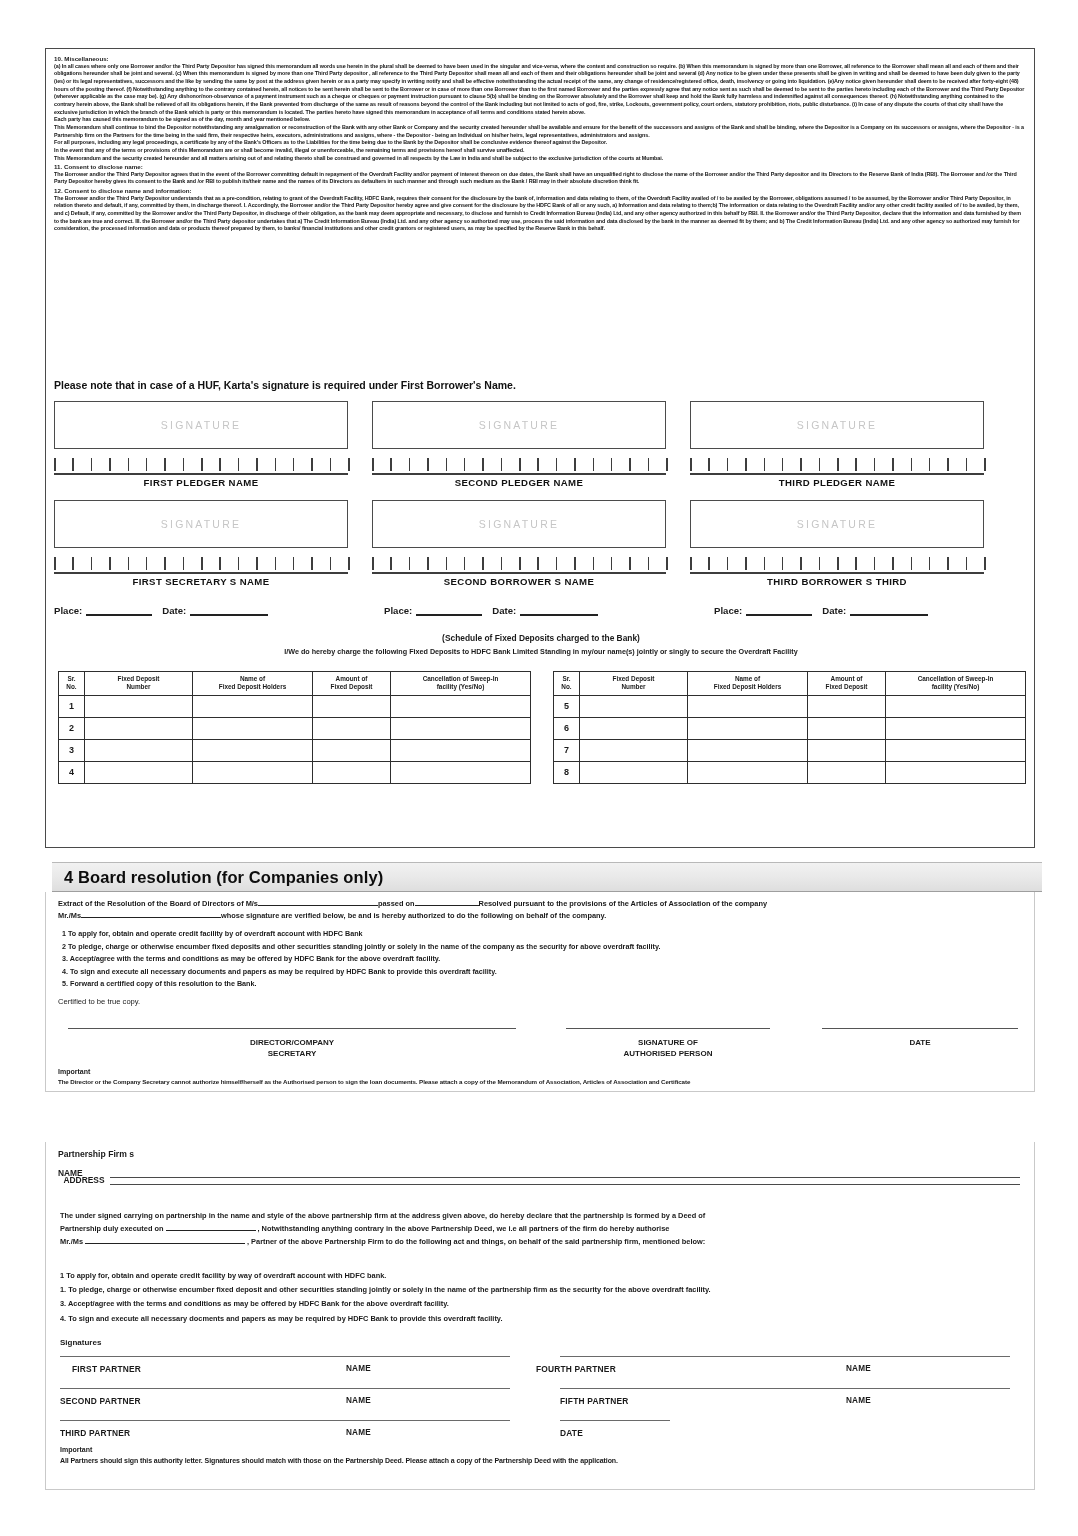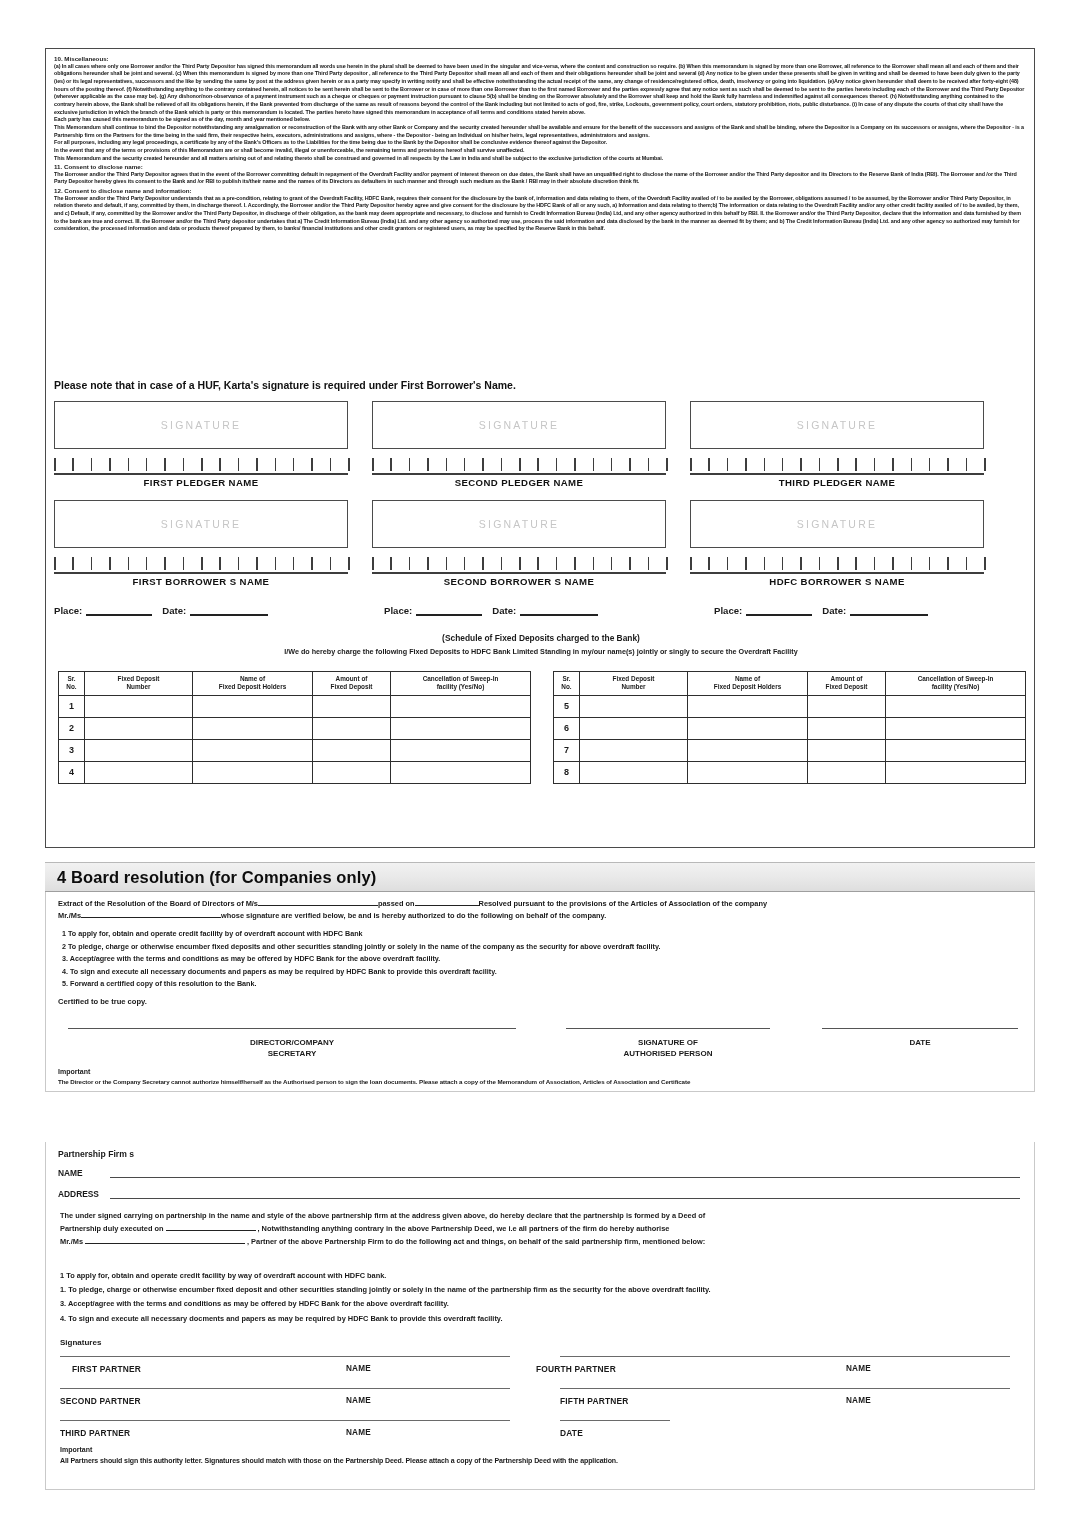--- a/index.html
+++ b/index.html
@@ -84,37 +84,37 @@
     font-size:6.4px; font-weight:bold; line-height:1.32; padding:3px 1px; text-align:center;
     vertical-align:middle; background:#fff;
   }
   table.fd td { height:22px; }
   table.fd td.sr { font-size:9px; font-weight:bold; text-align:center; }
   .c-sr { width:26px; } .c-num { width:108px; } .c-nm { width:120px; }
   .c-amt { width:78px; } .c-can { width:140px; }
 
   
   .sec-bar {
-    position:absolute; left:45px; width:990px; height:30px;
+    position:absolute; left:52px; width:990px; height:30px;
     background:linear-gradient(180deg,#f2f2f2 0%,#e8e8e8 55%,#dedede 100%);
     border-top:1px solid #b9b9b9; border-bottom:1px solid #9e9e9e;
     display:flex; align-items:center;
   }
   .sec-bar span {
     padding-left:12px; font-size:16.5px; font-weight:bold; color:#0d0d0d;
     letter-spacing:0.1px;
   }
 
   
   #sec4-bar { top:862px; }
   #sec4-panel { position:absolute; left:45px; top:892px; width:990px; height:200px; border:1px solid #c9c9c9; border-top:none; }
   .s4-intro { position:absolute; left:12px; top:6px; width:962px; font-size:7.4px; font-weight:bold; line-height:1.62; }
   .blk { display:inline-block; border-bottom:1px solid #222; height:8px; }
   .s4-list { position:absolute; left:16px; top:36px; width:958px; font-size:7.2px; font-weight:bold; line-height:1.75; }
-  .s4-certified { position:absolute; left:12px; top:105px; font-size:7.6px; font-weight:bold; }
+  .s4-certified { position:absolute; left:12px; top:105px; font-size:7.6px; font-weight:normal; }
   .s4-siglines { position:absolute; left:12px; top:136px; width:962px; }
   .s4-sl { position:absolute; border-top:1.3px solid #555; }
   .s4-cap { position:absolute; text-align:center; font-size:8px; font-weight:bold; line-height:1.35; }
   .imp-h { position:absolute; font-size:7px; font-weight:bold; }
   .imp-b { position:absolute; font-size:6.2px; font-weight:bold; letter-spacing:-0.1px; }
 
   
   #sec5-bar { top:1112px; }
   #sec5-panel { position:absolute; left:45px; top:1142px; width:990px; height:348px; border:1px solid #c9c9c9; border-top:none; }
   .s5-firm { position:absolute; left:12px; top:7px; font-size:8.6px; font-weight:bold; }
@@ -254,21 +254,21 @@
               <i style="left: 147px;"></i>
               <i style="left: 165.375px;"></i>
               <i style="left: 183.75px;"></i>
               <i style="left: 202.125px;"></i>
               <i style="left: 220.5px;"></i>
               <i style="left: 238.875px;"></i>
               <i style="left: 257.25px;"></i>
               <i style="left: 275.625px;"></i>
               <i style="left: 294px;"></i>
             </div>
-          <div class="comb-label">FIRST BORROWER S NAME</div>
+          <div class="comb-label">FIRST SECRETARY S NAME</div>
         </div>
         <div class="sig-col">
           <div class="sig-box">
             <span class="sig-ph">SIGNATURE</span>
           </div>
           <div class="comb">
               <i style="left: 0px;"></i>
               <i style="left: 18.375px;"></i>
               <i style="left: 36.75px;"></i>
               <i style="left: 55.125px;"></i>
@@ -304,21 +304,21 @@
               <i style="left: 147px;"></i>
               <i style="left: 165.375px;"></i>
               <i style="left: 183.75px;"></i>
               <i style="left: 202.125px;"></i>
               <i style="left: 220.5px;"></i>
               <i style="left: 238.875px;"></i>
               <i style="left: 257.25px;"></i>
               <i style="left: 275.625px;"></i>
               <i style="left: 294px;"></i>
             </div>
-          <div class="comb-label">HDFC BORROWER S NAME</div>
+          <div class="comb-label">THIRD BORROWER S THIRD</div>
         </div>
       </div>
     </div>
 
     <div class="placedate-row">
       <div class="pd-group">
         <span class="lbl">Place:</span>
         <span class="pd-blank w1"></span>
         <span class="lbl">Date:</span>
         <span class="pd-blank w2"></span>
@@ -482,21 +482,21 @@
   </div>
 
 
   <div id="sec5-panel">
     <div class="s5-firm">Partnership Firm s</div>
 
     <div class="fldrow" style="top:26px;">
       <span class="k">NAME</span>
       <span class="line"></span>
     </div>
-    <div class="fldrow" style="top:47px;">
+    <div class="fldrow" style="top:33px;text-align:center;">
       <span class="k">ADDRESS</span>
       <span class="line"></span>
     </div>
 
     <div class="s5-decl">
       <span>The under signed carrying on partnership in the name and style of the above partnership firm at the address given above, do hereby declare that the partnership is formed by a Deed of</span><br>
       <span>Partnership  duly  executed  on</span><span class="blk" style="width:90px;margin:0 2px"></span><span>,  Notwithstanding  anything  contrary  in  the  above  Partnership  Deed,  we  i.e  all  partners  of  the  firm  do  hereby  authorise</span><br>
       <span>Mr./Ms</span><span class="blk" style="width:160px;margin:0 2px"></span><span>,  Partner of the above Partnership Firm to do the following act and things, on behalf of the said partnership firm, mentioned below:</span>
     </div>
 

